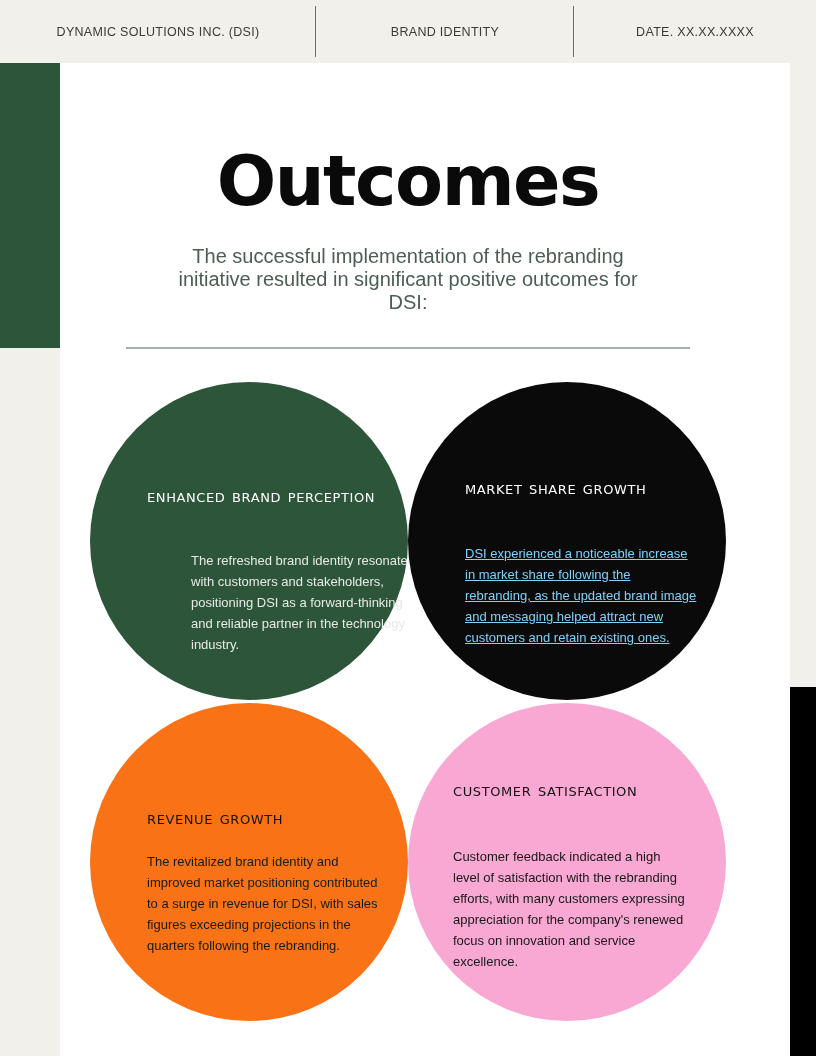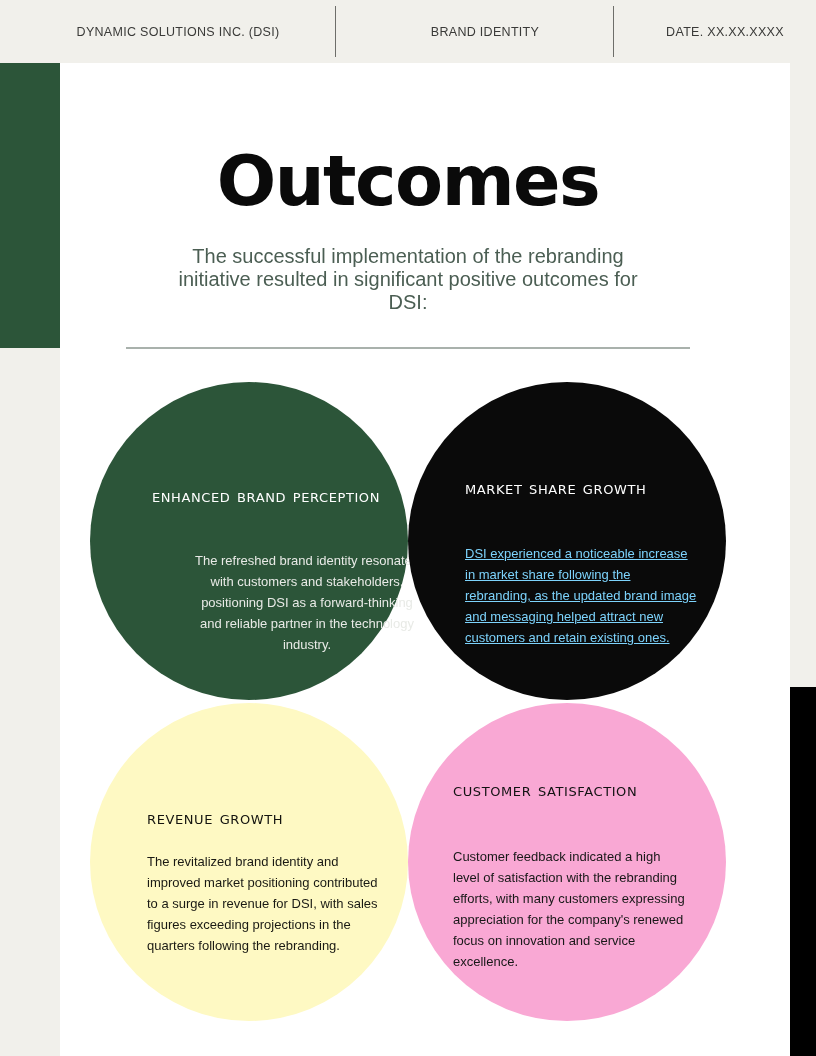--- a/index.html
+++ b/index.html
@@ -25,21 +25,20 @@
     display: flex;
     align-items: center;
   }
   .header-cell {
     flex: 1 1 0;
     height: 63px;
     display: flex;
     align-items: center;
     justify-content: center;
     position: relative;
-    padding-left: 20px;
   }
   .header-cell span {
     font-size: 12.5px;
     letter-spacing: 0.3px;
     color: #3A3A38;
     font-family: "Liberation Sans", sans-serif;
     white-space: nowrap;
   }
   .header-cell.divided::after {
     content: "";
@@ -146,40 +145,39 @@
     font-size: 13px;
     line-height: 21px;
   }
 
   
   #circle-1 {
     left: 30px;
     top: 319px;
     background: #2C5539;
     z-index: 1;
-    text-align: center;
   }
   #circle-1 .c-head { top: 100px; color: #FFFFFF; }
   #circle-1 .c-body { top: 168px; color: #E8EAE6; margin-left: 44px; }
 
   
   #circle-2 {
     left: 348px;
     top: 319px;
     background: #0A0A0A;
     z-index: 3;
   }
   #circle-2 .c-head { top: 92px; color: #FFFFFF; }
   #circle-2 .c-body { top: 161px; color: #7dd3fc; text-decoration: underline; }
 
   
   #circle-3 {
     left: 30px;
     top: 640px;
-    background: #fef9c3;
+    background: #f97316;
     z-index: 2;
   }
   #circle-3 .c-head { top: 101px; color: #14140F; }
   #circle-3 .c-body { top: 148px; color: #1A1A14; }
 
   
   #circle-4 {
     left: 348px;
     top: 640px;
     background: #f9a8d4;

